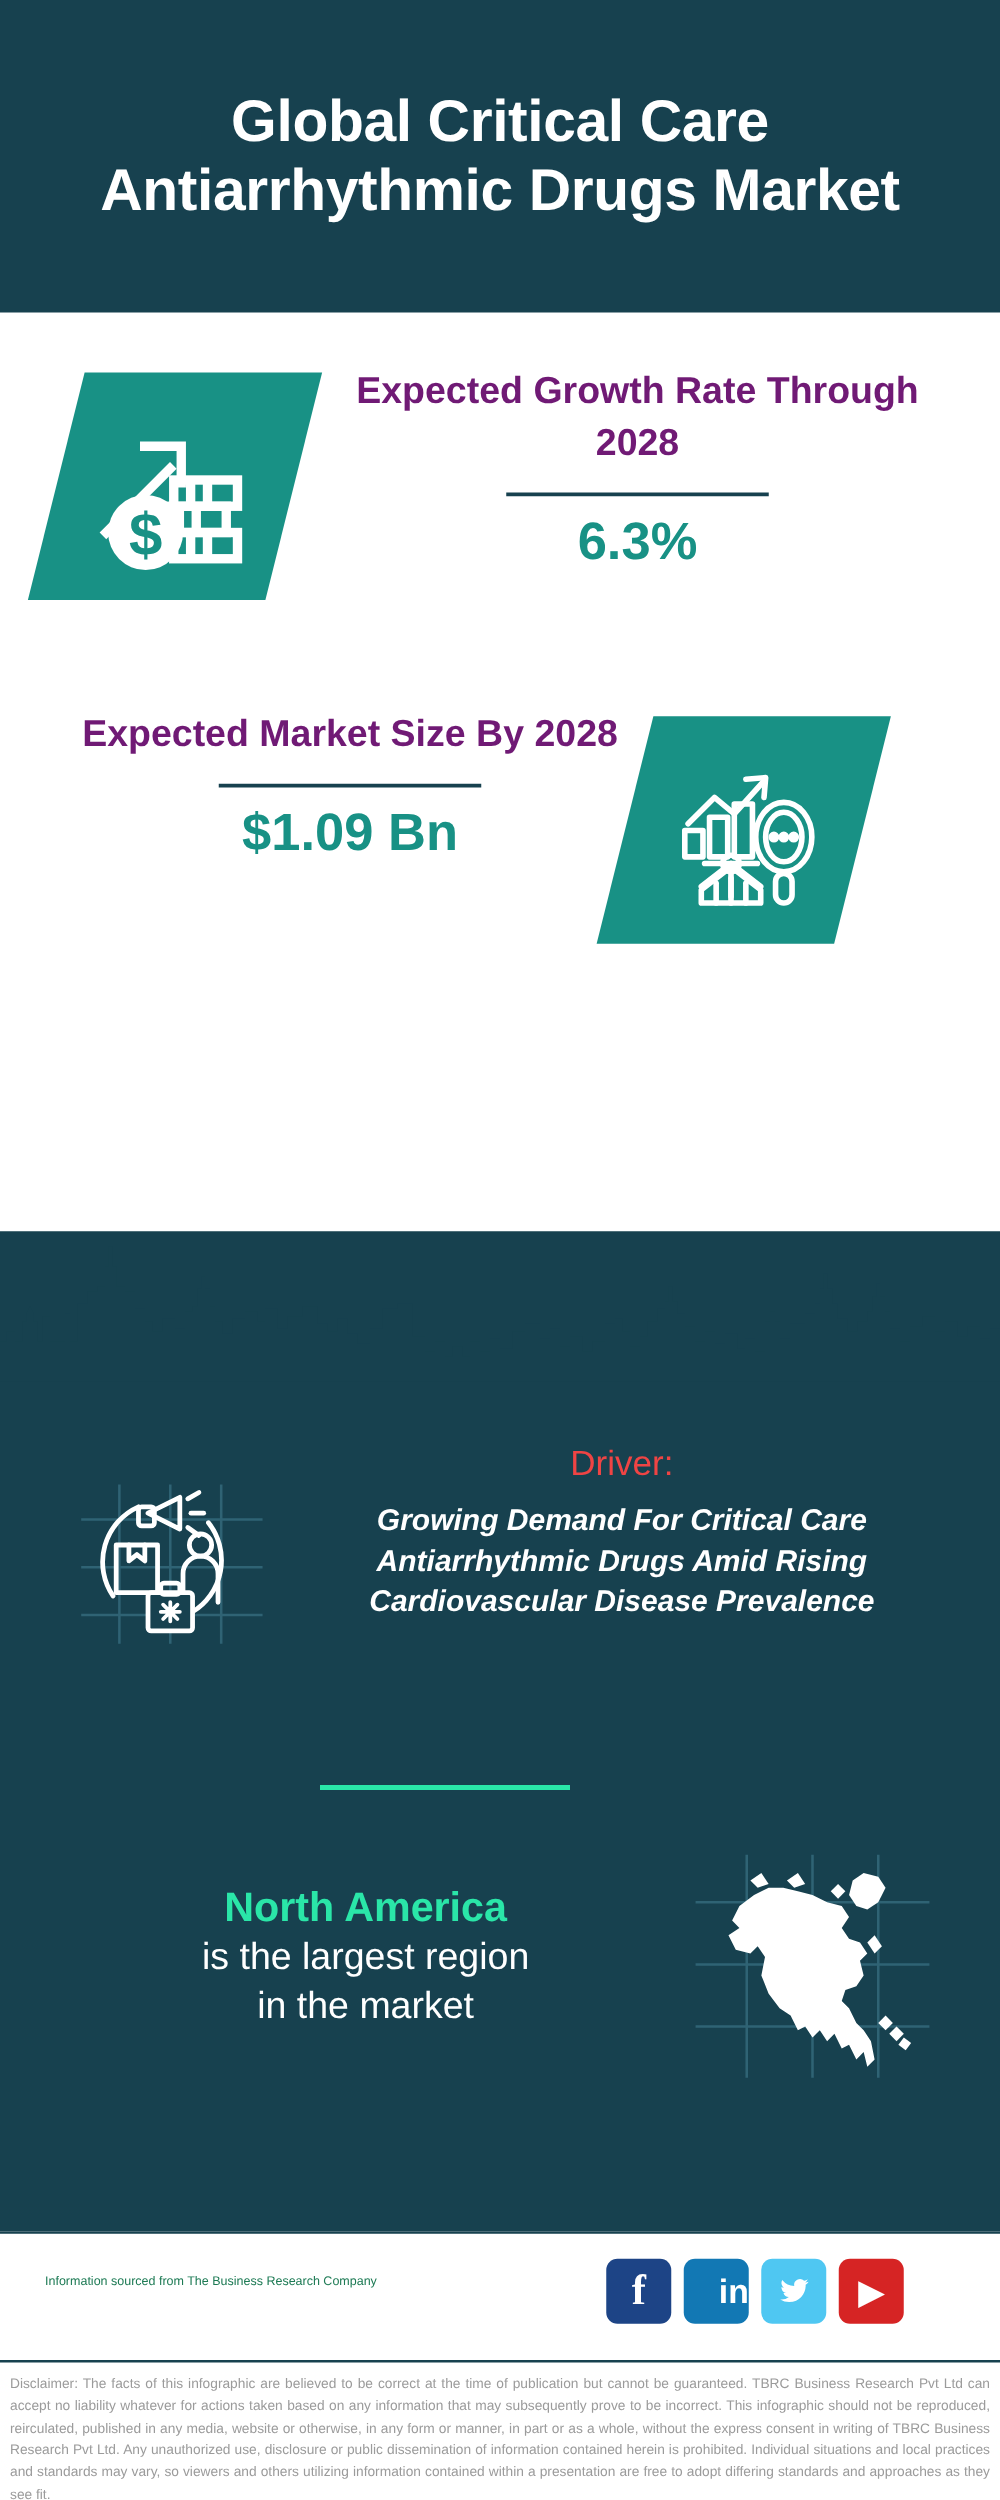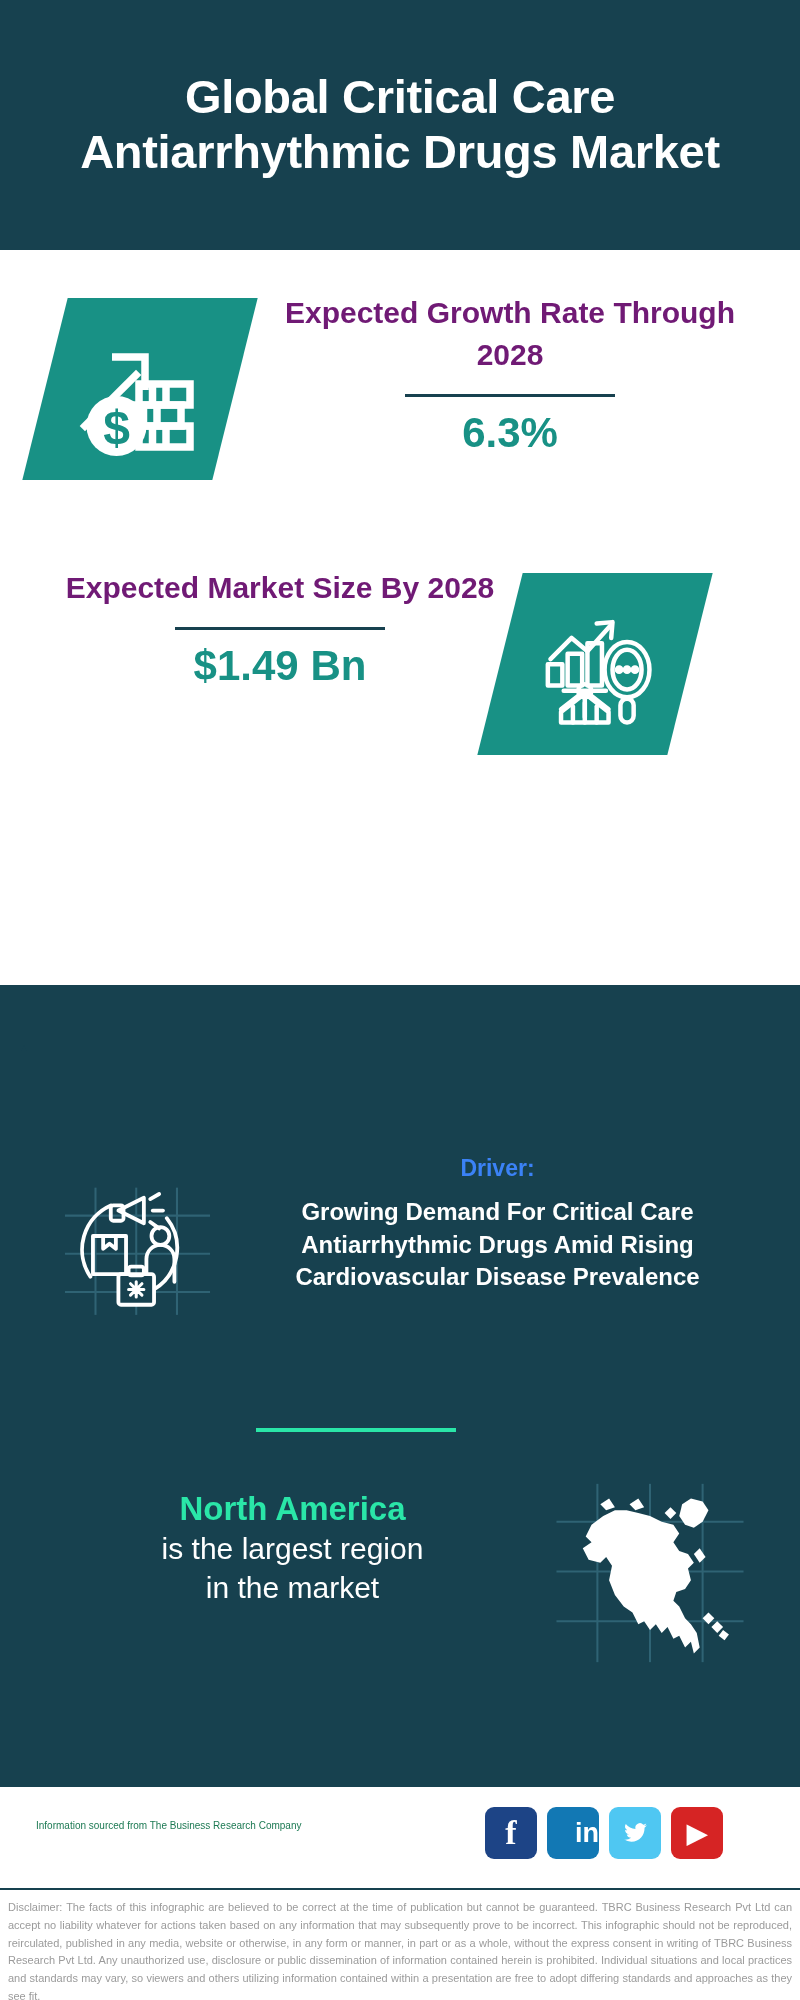--- a/index.html
+++ b/index.html
@@ -140,48 +140,49 @@
     left: 50px; top: 25px;
     width: 175px; height: 140px;
   }
   .driver-body {
     position: absolute;
     left: 225px; top: 0;
     width: 545px;
     text-align: center;
   }
   .driver-head {
-    color: #3b82f6;
-    font-size: 23px;
-    font-weight: bold;
+    color: #ef4444;
+    font-size: 28px;
+    font-weight: normal;
     margin-bottom: 14px;
   }
   .driver-text {
     color: #ffffff;
     font-size: 24px;
     font-weight: bold;
     line-height: 1.36;
+    font-style: italic;
   }
   .rule-mint {
     position: absolute;
     left: 256px; top: 1428px;
     width: 200px;
     height: 4px;
     background: #2ae6a8;
   }
 
   
   .region {
     position: absolute;
     left: 0; top: 1488px;
     width: 800px;
   }
   .region-text {
     position: absolute;
-    left: 40px; top: 0;
+    left: 40px; top: 17px;
     width: 505px;
     text-align: center;
   }
   .region-name {
     color: #2ae6a8;
     font-size: 33px;
     font-weight: bold;
     line-height: 1.25;
   }
   .region-sub {
@@ -278,21 +279,21 @@
       <div class="stat-label">Expected Growth Rate Through 2028</div>
       <div class="rule-dark"></div>
       <div class="stat-value">6.3%</div>
     </div>
   </div>
 
   <div class="stat2">
     <div class="stat2-text">
       <div class="stat-label">Expected Market Size By 2028</div>
       <div class="rule-dark"></div>
-      <div class="stat-value">$1.49 Bn</div>
+      <div class="stat-value">$1.09 Bn</div>
     </div>
     <div class="para-right"></div>
     <div class="icon-wrap-2">
       <svg width="132" height="132" viewBox="0 0 100 100" fill="none" stroke="#ffffff" stroke-width="3.4" stroke-linecap="round" stroke-linejoin="round">
         <path d="M14 44 L30 28 L42 38 L60 18"></path>
         <path d="M49 17 L61 16 L60 28"></path>
         <rect x="12" y="48" width="11" height="16"></rect>
         <rect x="27" y="40" width="11" height="24"></rect>
         <rect x="42" y="32" width="11" height="32"></rect>
         <circle cx="40" cy="68" r="5"></circle>

